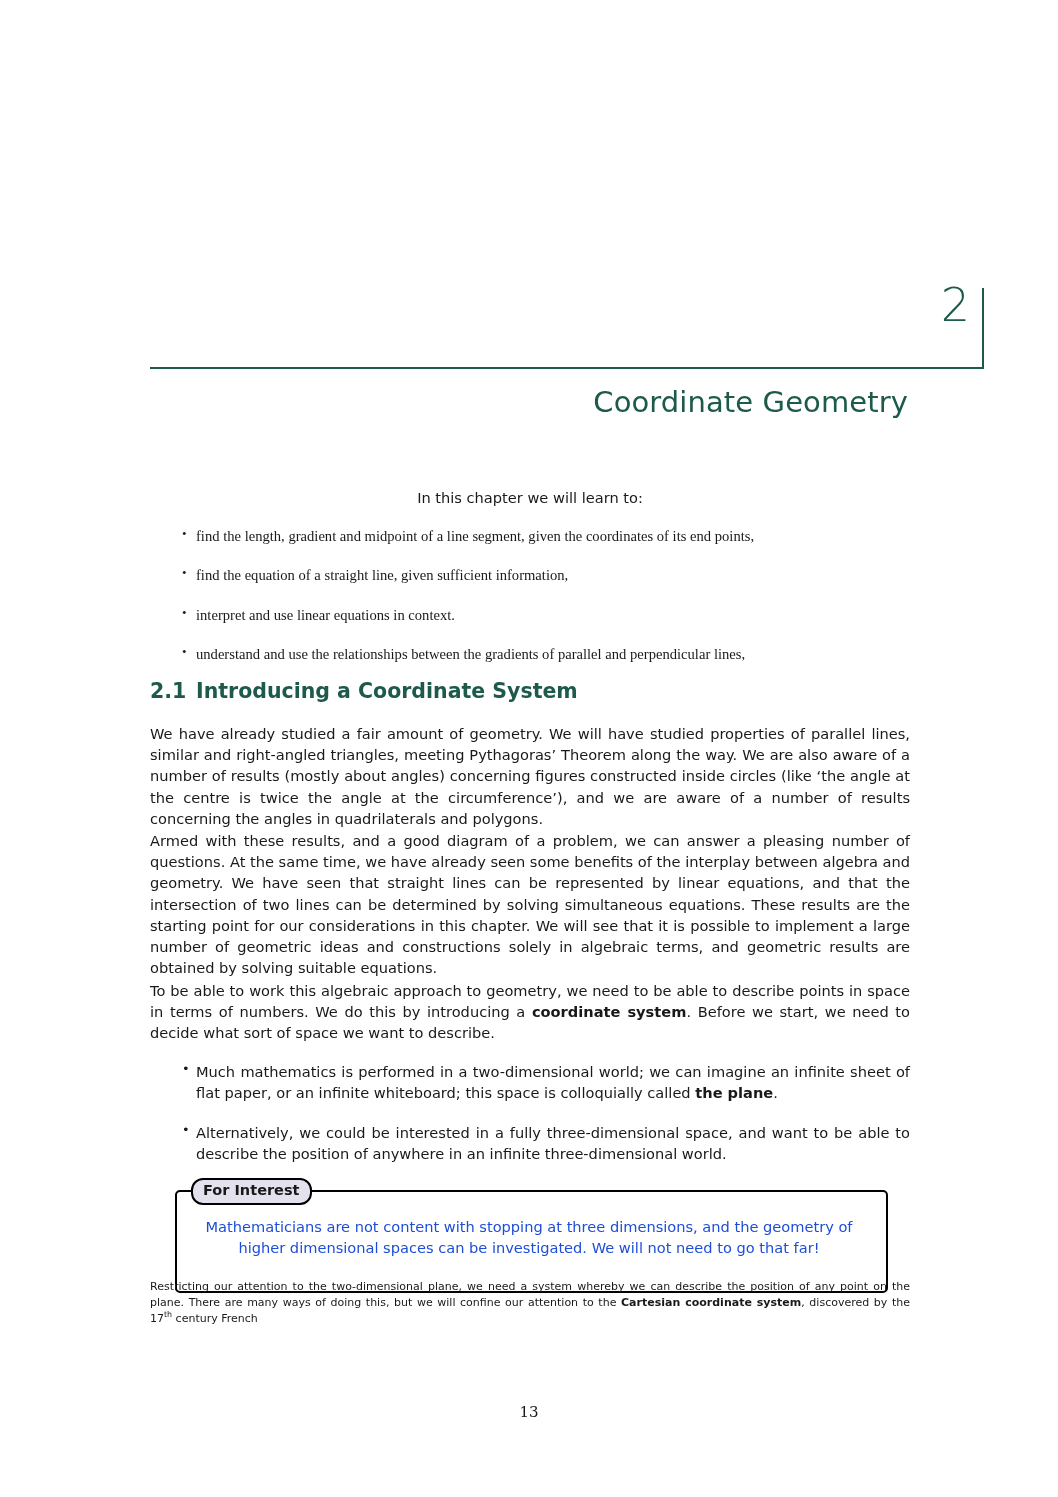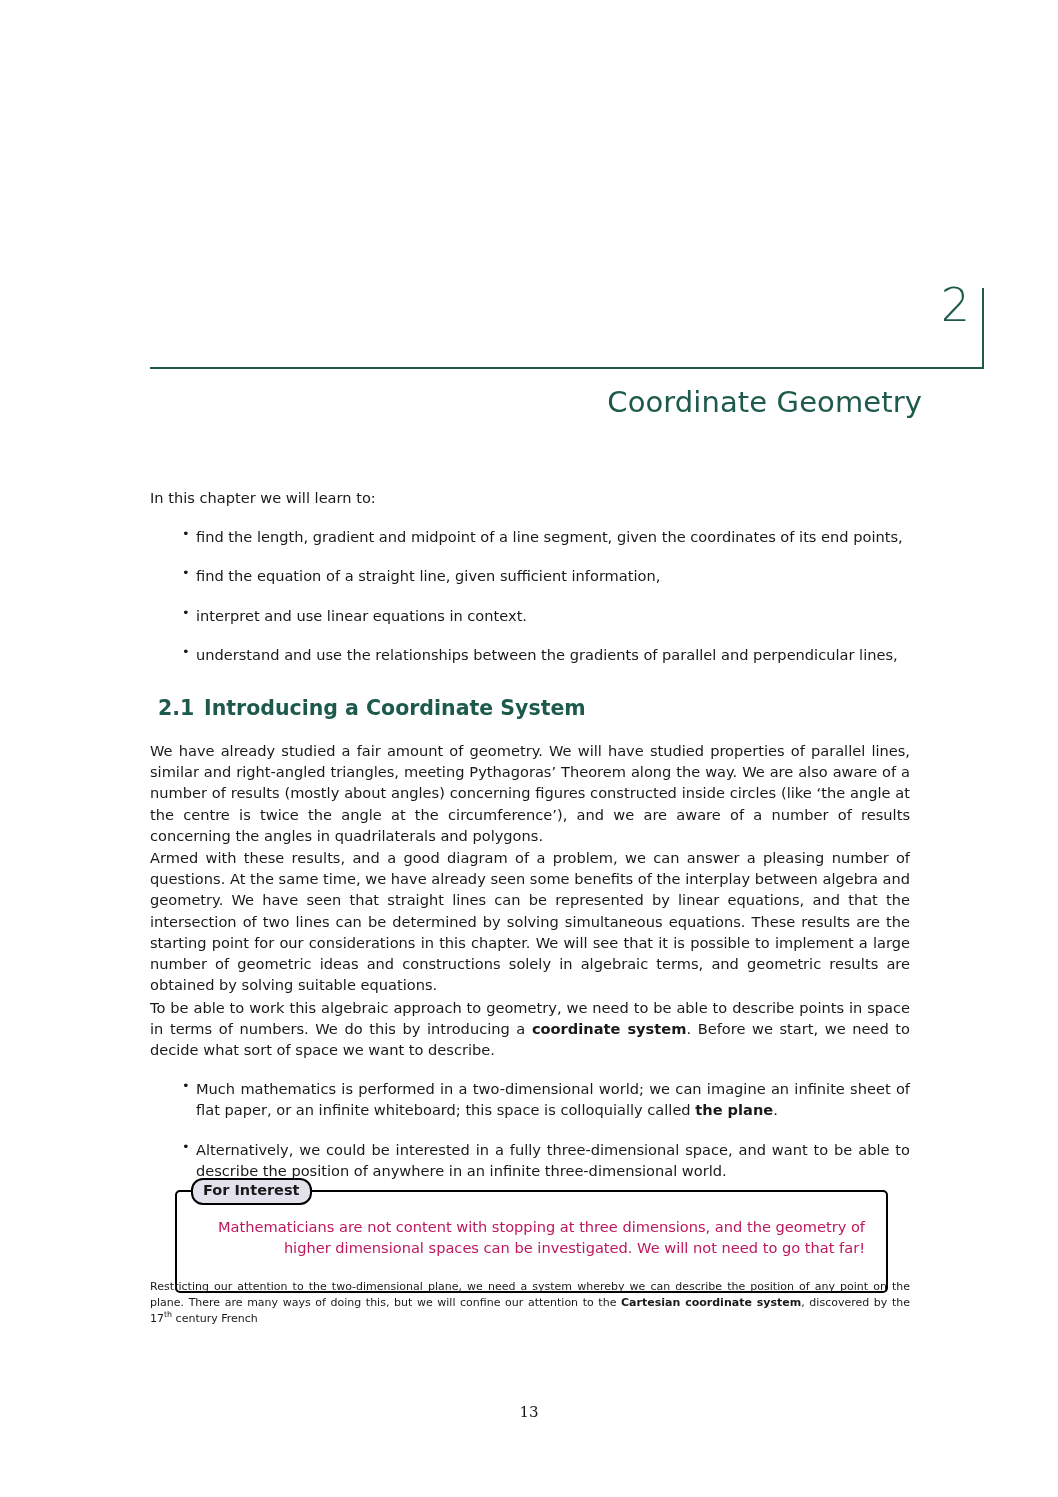--- a/index.html
+++ b/index.html
@@ -47,21 +47,21 @@
   #chapter-hrule {
     position: absolute;
     left: 0px;
     top: 79px;
     width: 834px;
     height: 2px;
     background: #1d5a4c;
   }
   #chapter-title {
     position: absolute;
-    left: 166px;
+    left: 152px;
     top: 385px;
     width: 756px;
     text-align: right;
     font-size: 29px;
     font-weight: 400;
     color: #1d5a4c;
     letter-spacing: 0.1px;
   }
 
   
@@ -73,21 +73,21 @@
     color: #19191b;
     font-size: 14.6px;
     line-height: 1.455;
   }
   .para {
     text-align: justify;
     margin: 0 0 0.15em 0;
     hyphens: none;
   }
   .para.lead {
-    text-align: left;
+    text-align: center;
     margin-bottom: 4px;
   }
   b { font-weight: 700; }
 
   .bullets {
     list-style: none;
     margin: 0;
     padding: 0;
   }
   .bullets li {
@@ -98,29 +98,29 @@
   }
   .bullets li::before {
     content: "\2022";
     position: absolute;
     left: 32px;
     top: -1px;
     font-size: 13px;
     color: #19191b;
   }
 
-  #bullets-objectives { margin-top: 14px; margin-bottom: 29px; }
+  #bullets-objectives { margin-top: 14px; margin-bottom: 12px; font-family: Liberation Serif, serif; }
   #bullets-spaces { margin-top: 17px; margin-bottom: 16px; }
 
   
   #section-heading {
     color: #1d5a4c;
     font-size: 20.5px;
     font-weight: 700;
-    margin: 0 0 16px 8px;
+    margin: 0 0 16px 0;
     display: flex;
   }
   #section-number { width: 46px; flex: 0 0 46px; font-weight: 700; }
   #section-title { font-weight: 700; }
 
   
   #paras-intro .para { margin-bottom: 1px; }
 
   
   #for-interest-box {
@@ -147,22 +147,22 @@
     color: #19191b;
     line-height: 1.35;
   }
   #for-interest-text {
     position: absolute;
     left: 16px;
     top: 24px;
     width: 672px;
     font-size: 14.6px;
     line-height: 1.46;
-    color: #be185d;
-    text-align: right;
+    color: #1d4ed8;
+    text-align: center;
   }
 
   
   #closing-para {
     position: absolute;
     left: 150px;
     top: 1268px;
     width: 760px;
     font-size: 11px;
     line-height: 1.455;

